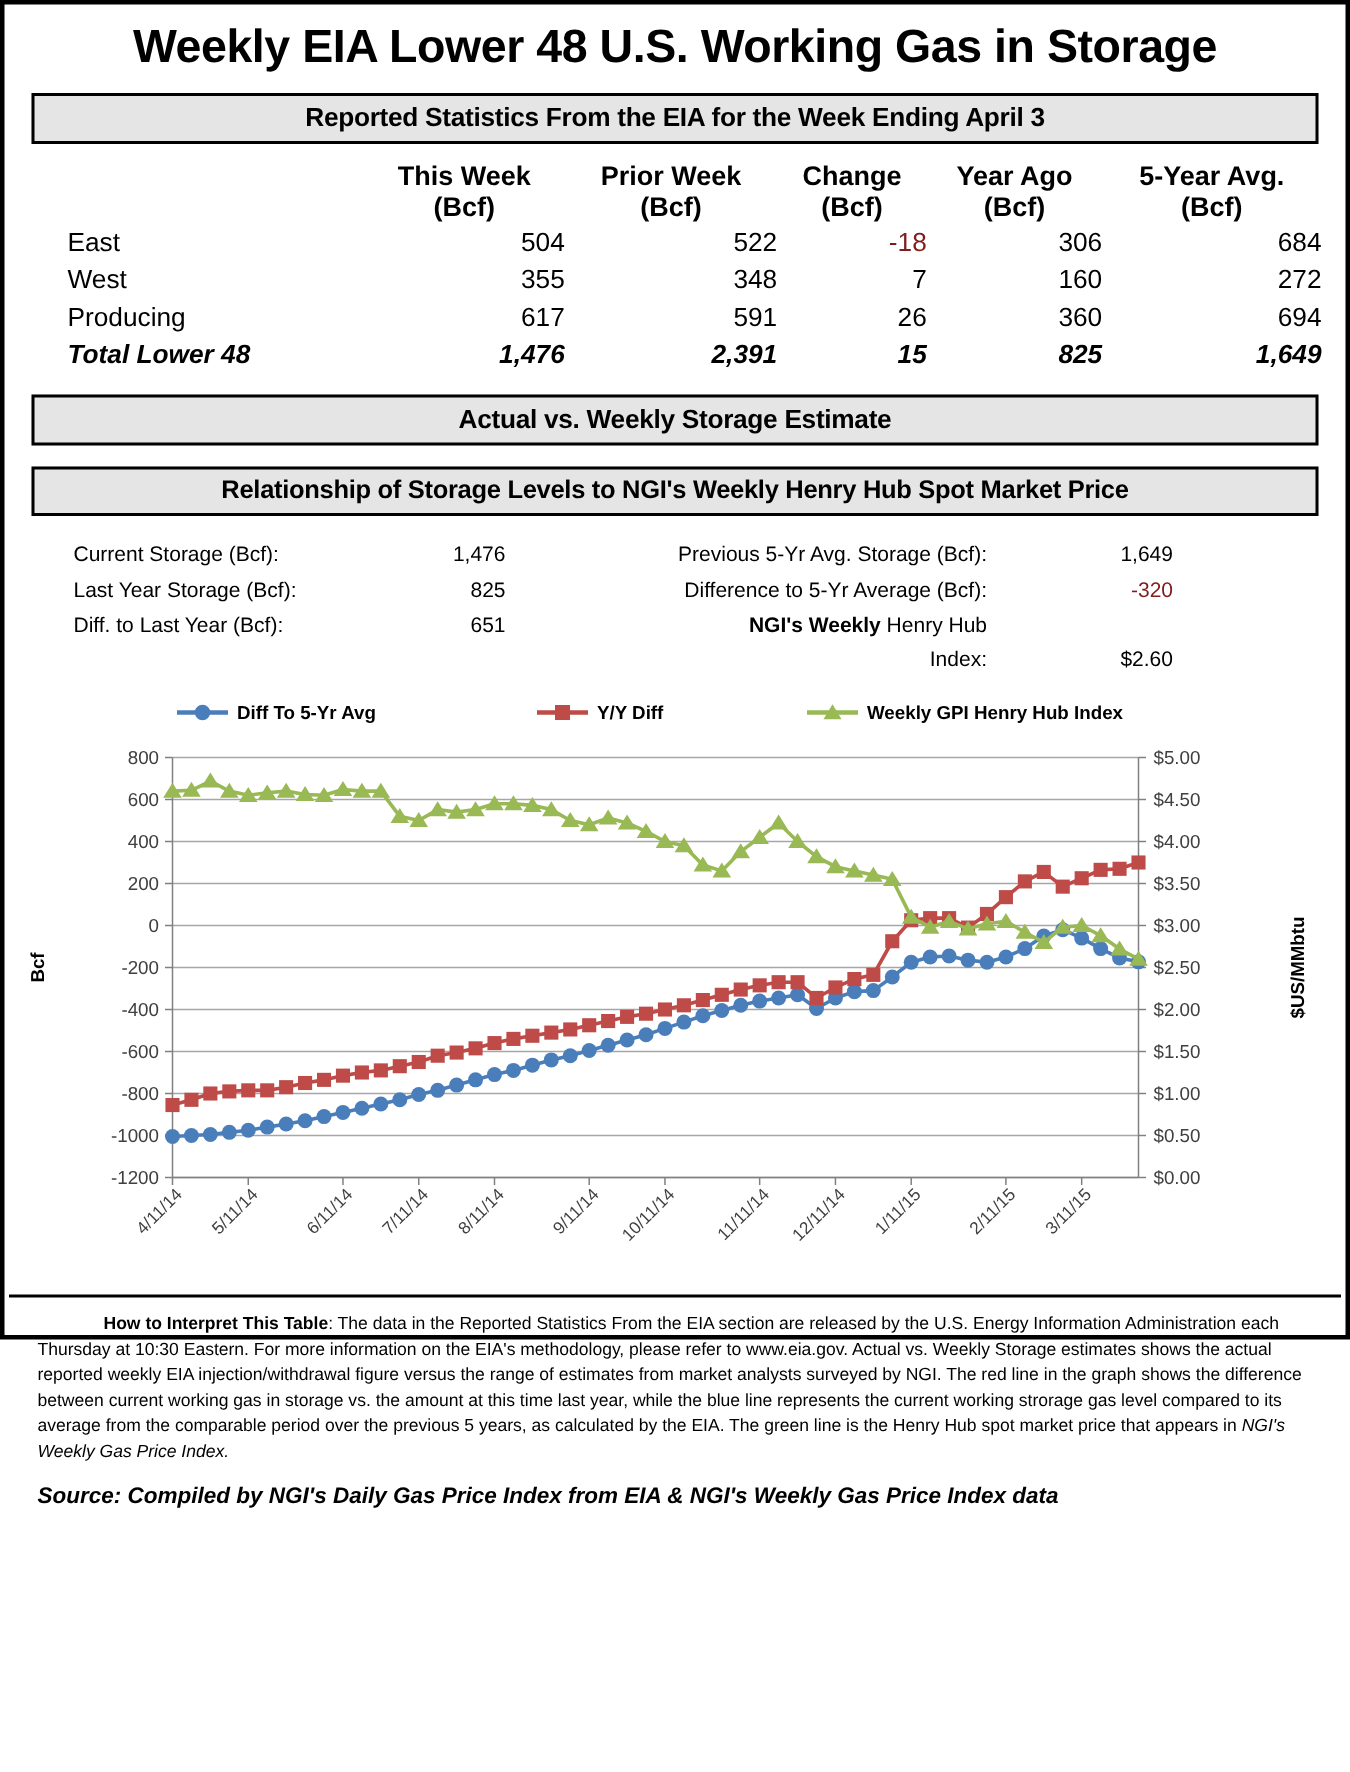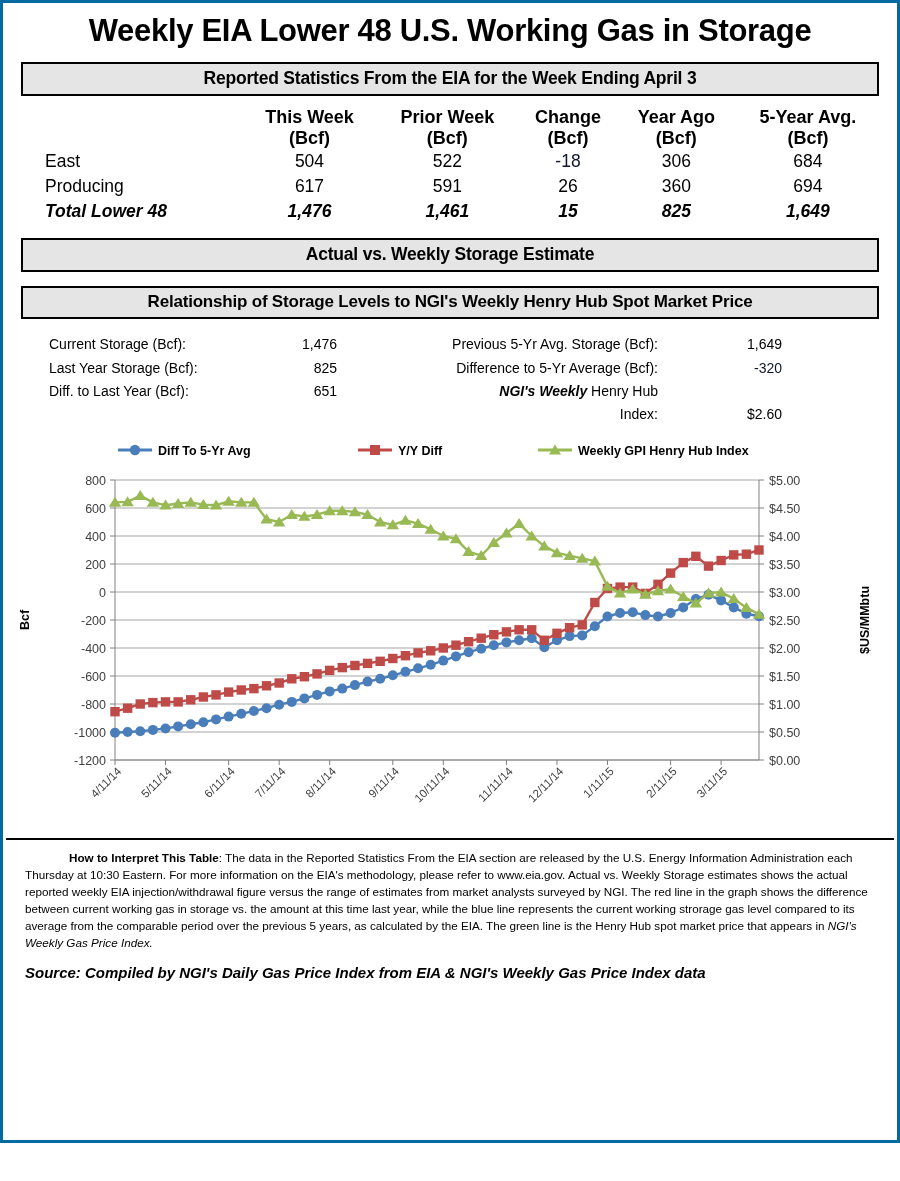--- a/index.html
+++ b/index.html
@@ -5,23 +5,23 @@
   html,body{margin:0;padding:0;}
   body{
     width:900px;height:1181px;
     background:#ffffff;
     font-family:"Liberation Sans", sans-serif;
     color:#000;
     overflow:hidden;
   }
   .page{
     position:relative;
-    width:900px;height:1143px;
+    width:900px;height:893px;
     box-sizing:border-box;
-    border:3px solid #0369a1;
+    border:3px solid #000000;
     background:#fff;
   }
   .main-title{
     text-align:center;
     font-size:31px;
     font-weight:bold;
     letter-spacing:-0.3px;
     margin:11px 0 0 0;
     line-height:1.1;
   }
@@ -46,35 +46,35 @@
   }
   table.stats th{
     font-weight:bold;
     font-size:18px;
     text-align:center;
     padding:1px 0;
     line-height:1.15;
   }
   table.stats th.rowhead{text-align:left;}
   table.stats td{
-    text-align:center;
+    text-align:right;
     padding:2px 0;
     font-size:17.5px;
   }
   table.stats td.rowhead{
     text-align:left;
     padding-left:26px;
     font-size:17.5px;
   }
   table.stats tr.total td{
     font-weight:bold;
     font-style:italic;
     font-size:17.5px;
   }
-  .neg{color:#0f172a;}
+  .neg{color:#7f1d1d;}
 
   
   .est{
     text-align:center;
     margin-top:14px;
     font-size:17.5px;
     line-height:1.45;
   }
   .est .b{font-weight:bold;}
 
@@ -88,21 +88,21 @@
   .rel-row{
     display:flex;
     align-items:flex-end;
     line-height:1.65;
   }
   .rel-left .rel-lbl{width:168px;text-align:left;}
   .rel-left .rel-val{width:120px;text-align:right;}
   .rel-right .rel-lbl{width:212px;text-align:left;}
   .rel-right .rel-val{width:120px;text-align:right;}
   .rel-right .rel-lbl.rindent{text-align:right;padding-right:4px;width:208px;}
-  .ital{font-style:italic;font-weight:bold;margin-left:10px;}
+  .ital{font-weight:bold;margin-left:10px;}
 
   
   .chart-wrap{position:relative;margin-top:6px;}
   svg{display:block;}
   .legend-text{font-size:12.5px;font-weight:bold;font-family:"Liberation Sans",sans-serif;}
   .tick{font-size:12.5px;font-family:"Liberation Sans",sans-serif;fill:#404040;}
   .axname{font-size:12.5px;font-weight:bold;font-family:"Liberation Sans",sans-serif;fill:#000;}
   .xtick{font-size:11.5px;font-family:"Liberation Sans",sans-serif;fill:#404040;}
 
   
@@ -164,31 +164,39 @@
     <tbody>
       <tr>
         <td class="rowhead">East</td>
         <td>504</td>
         <td>522</td>
         <td class="neg">-18</td>
         <td>306</td>
         <td>684</td>
       </tr>
       <tr>
+        <td class="rowhead">West</td>
+        <td>355</td>
+        <td>348</td>
+        <td>7</td>
+        <td>160</td>
+        <td>272</td>
+      </tr>
+      <tr>
         <td class="rowhead">Producing</td>
         <td>617</td>
         <td>591</td>
         <td>26</td>
         <td>360</td>
         <td>694</td>
       </tr>
       <tr class="total">
         <td class="rowhead">Total Lower 48</td>
         <td>1,476</td>
-        <td>1,461</td>
+        <td>2,391</td>
         <td>15</td>
         <td>825</td>
         <td>1,649</td>
       </tr>
     </tbody>
   </table>
 
   <div class="band">Actual vs. Weekly Storage Estimate</div>
 
 

